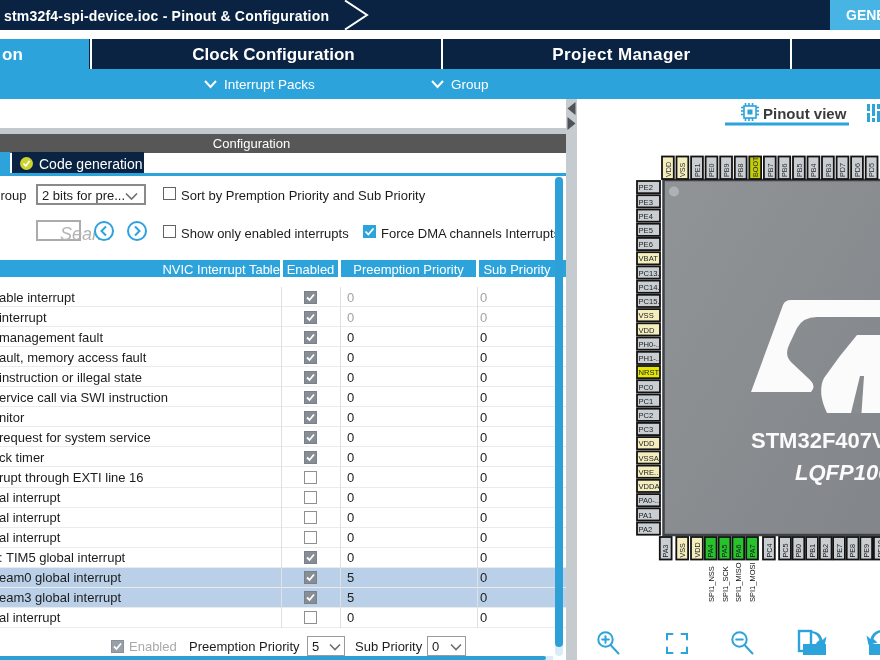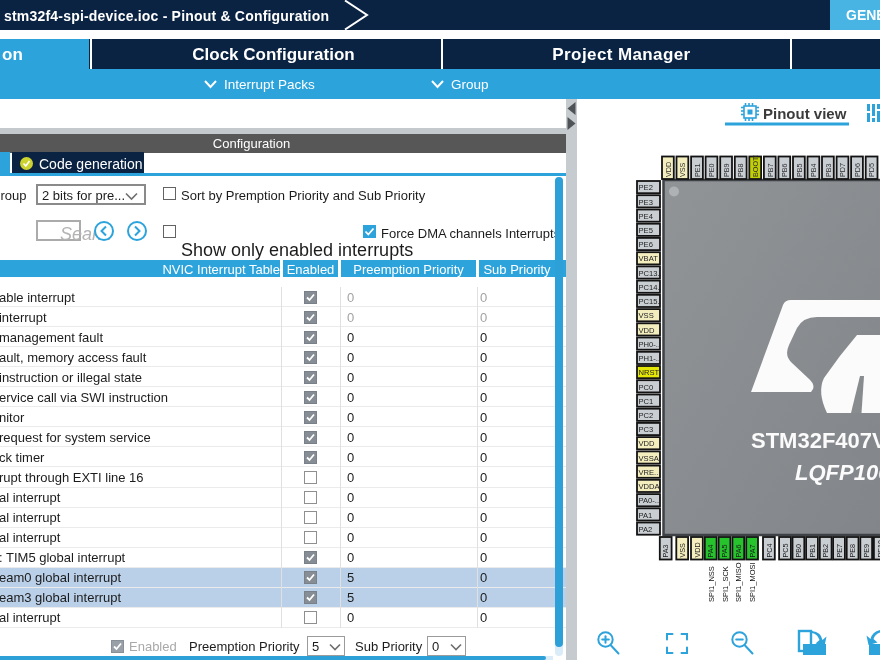--- a/index.html
+++ b/index.html
@@ -63,21 +63,21 @@
   </div>
   <svg width="22" height="22" style="position:absolute;left:93px;top:121px">
       <circle cx="11" cy="11" r="9" fill="#fff" stroke="#2da3dc" stroke-width="2"></circle>
       <polyline points="13,6.5 8.5,11 13,15.5" fill="none" stroke="#2da3dc" stroke-width="2"></polyline>
     </svg>
   <svg width="22" height="22" style="position:absolute;left:126px;top:121px">
       <circle cx="11" cy="11" r="9" fill="#fff" stroke="#2da3dc" stroke-width="2"></circle>
       <polyline points="9,6.5 13.5,11 9,15.5" fill="none" stroke="#2da3dc" stroke-width="2"></polyline>
     </svg>
   <div style="position:absolute;left:163px;top:126px;width:13px;height:13px;border:1.5px solid #636363;box-sizing:border-box;background:#fff"></div>
-  <div style="position:absolute;left:181px;top:141px;font-size:18px;color:#1c1c1c">Show only enabled interrupts</div>
+  <div style="position:absolute;left:181px;top:127px;font-size:13px;color:#1c1c1c">Show only enabled interrupts</div>
   <div style="position:absolute;left:363px;top:126px;width:13px;height:13px;background:#2da3dc">
     <svg width="13" height="13" style="position:absolute;left:0;top:0">
         <polyline points="2.5,6.5 5.3,9.5 10.5,3.5" fill="none" stroke="#fff" stroke-width="1.8"></polyline>
       </svg>
   </div>
   <div style="position:absolute;left:381px;top:127px;font-size:13px;color:#1c1c1c">Force DMA channels Interrupts</div>
 
   <div style="position:absolute;left:0;top:161px;width:567px;height:17px;background:#2da3dc;color:#fff;font-size:13px">
     <div style="position:absolute;left:0;top:1.5px;width:280px;text-align:right">NVIC Interrupt Table</div>
     <div style="position:absolute;left:283px;top:1.5px;width:55px;text-align:center">Enabled</div>

